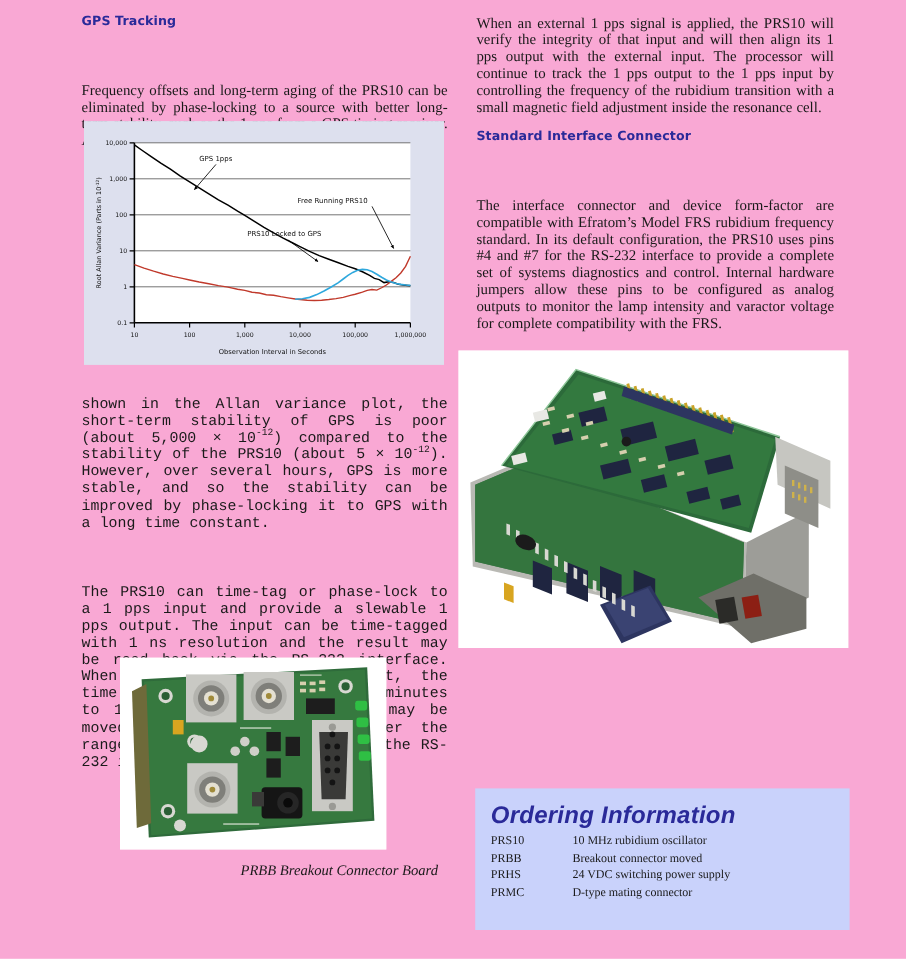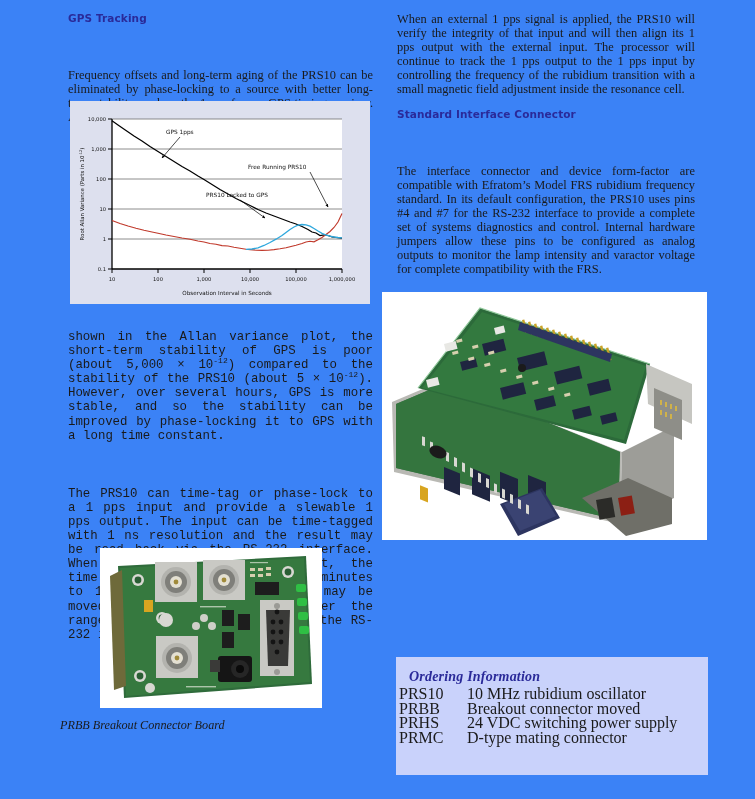--- a/index.html
+++ b/index.html
@@ -12,21 +12,21 @@
     width: 755px;
     height: 799px;
     position: relative;
     font-family: "Liberation Serif", serif;
     color: #1a1a1a;
     overflow: hidden;
   }
   .page {
     position: absolute;
     inset: 0;
-    background: #3b82f6;
+    background: #f9a8d4;
   }
 
   
   .col-left {
     position: absolute;
     left: 68px;
     top: 12px;
     width: 305px;
   }
   .col-right {
@@ -107,47 +107,47 @@
     width: 222px;
     height: 160px;
     overflow: hidden;
     background: #ffffff;
   }
   .prbb-caption {
     position: absolute;
     left: 60px;
     top: 718px;
     width: 305px;
-    text-align: left;
+    text-align: right;
     font-size: 12.2px;
     font-style: italic;
   }
 
   
   .ordering-box {
     position: absolute;
     left: 396px;
     top: 657px;
     width: 312px;
     height: 118px;
     background: #c9d2fb;
   }
   .ordering-title {
-    font-family: Liberation Serif, serif;
-    font-size: 14px;
+    font-family: Liberation Sans, sans-serif;
+    font-size: 20px;
     font-weight: bold;
     font-style: italic;
     color: #2a2a99;
     margin: 12px 0 2px 13px;
     letter-spacing: 0.2px;
   }
   table.ordering-table {
-    margin-left: 3px;
+    margin-left: 13px;
     border-collapse: collapse;
-    font-size: 16px;
+    font-size: 10px;
     color: #1a1a1a;
   }
   table.ordering-table td { padding: 0 0 1px 0; vertical-align: top; line-height: 13.6px; }
   td.ord-code { width: 68px; }
 </style>
 </head>
 <body>
 
 <div class="page">
 

